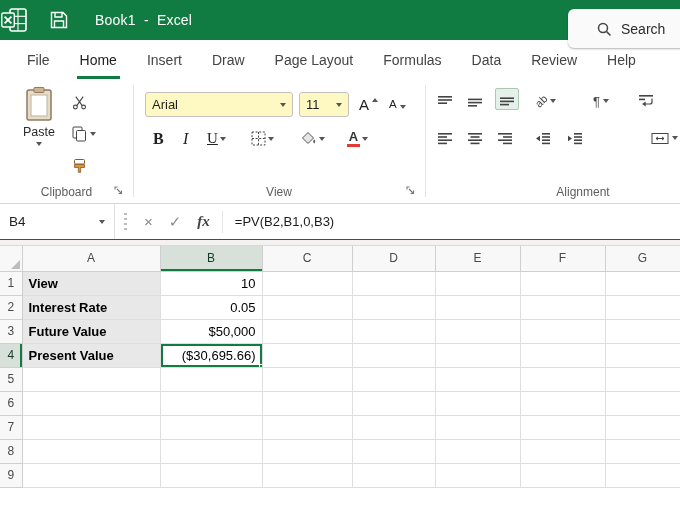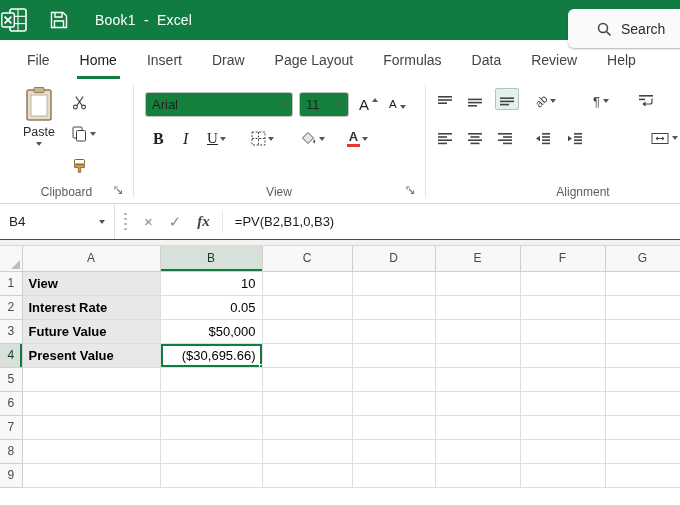--- a/index.html
+++ b/index.html
@@ -56,21 +56,21 @@
   }
   .paste-lbl { font-size:12.5px; color:#2b2b2b; }
   .sbtn { position:absolute; display:flex; align-items:center; gap:3px; height:22px; }
   .chv {
     width:0; height:0; border-left:3.5px solid transparent;
     border-right:3.5px solid transparent; border-top:4px solid #555;
     display:inline-block;
   }
   .combo {
     position:absolute; height:25px; border:1px solid #c3c1bf; border-radius:3px;
-    background:#15803d; display:flex; align-items:center; justify-content:space-between;
+    background:#fef9c3; display:flex; align-items:center; justify-content:space-between;
     padding:0 6px; font-size:13px; color:#201f1e;
   }
   .fbtn { position:absolute; top:47px; height:25px; display:flex; align-items:center; gap:2px; }
   .glyph-b { font-family:"Liberation Serif",serif; font-weight:bold; font-size:16px; color:#222; }
   .glyph-i { font-family:"Liberation Serif",serif; font-style:italic; font-size:16px; color:#222; }
   .glyph-u { font-family:"Liberation Serif",serif; font-size:15px; color:#222; text-decoration:underline; }
   .grow-a { font-size:15px; color:#222; }
   .shrink-a { font-size:11.5px; color:#222; }
   .caret-up {
     width:0;height:0;border-left:3px solid transparent;border-right:3px solid transparent;

